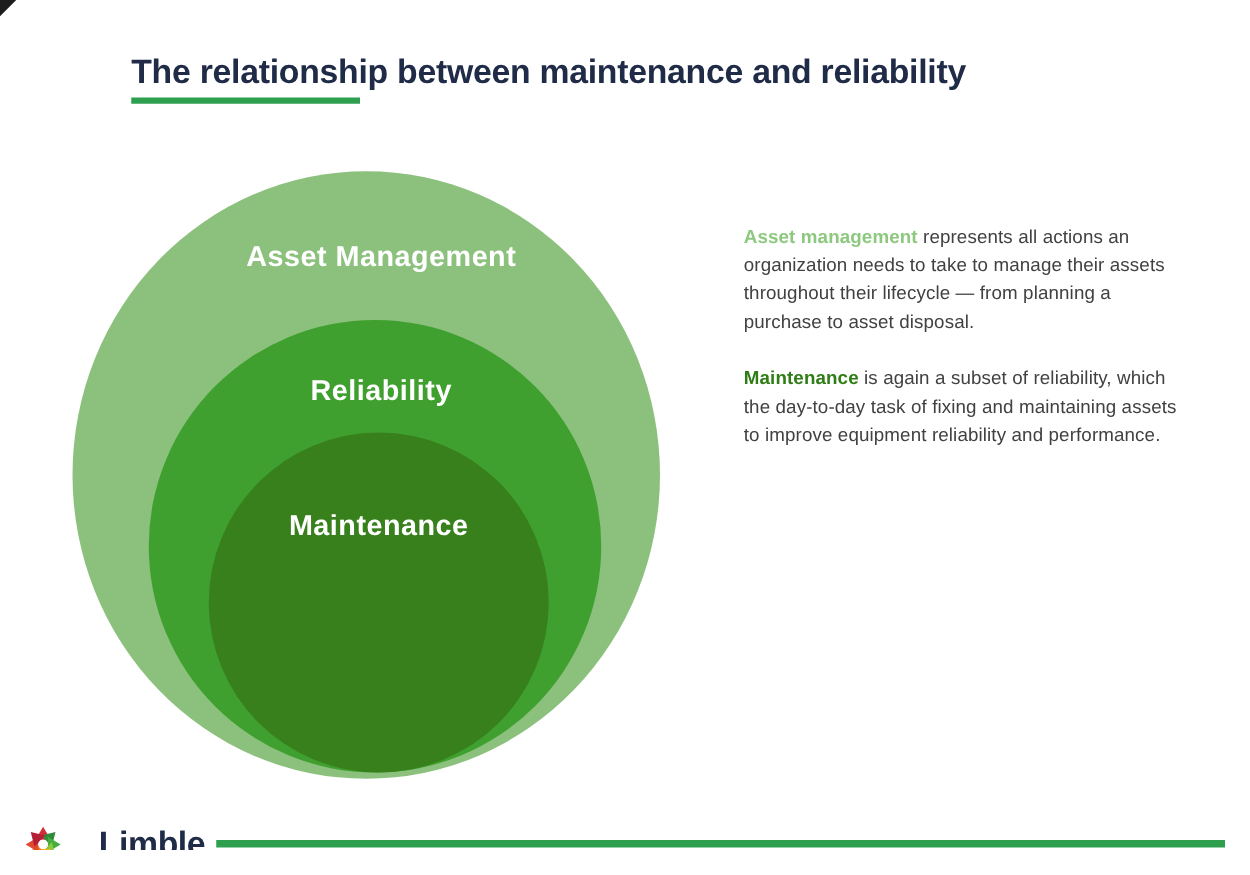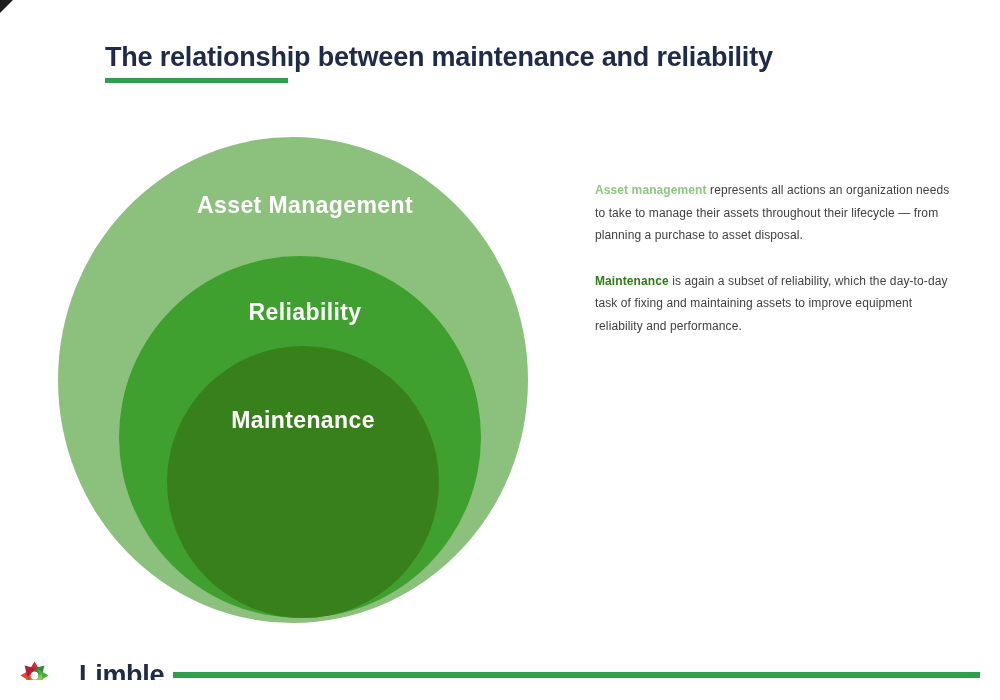--- a/index.html
+++ b/index.html
@@ -56,21 +56,21 @@
   }
   .label-asset        { left: 75px;  top: 192px; width: 460px; }
   .label-reliability  { left: 120px; top: 299px; width: 370px; }
   .label-maintenance  { left: 118px; top: 407px; width: 370px; }
 
   .description {
     position: absolute;
     left: 595px;
     top: 179px;
     width: 358px;
-    font-size: 12px;
+    font-size: 15px;
     line-height: 22.6px;
     letter-spacing: 0.1px;
   }
   .description p {
     margin: 0 0 23px 0;
   }
   .description .lead {
     font-weight: 700;
   }
 

